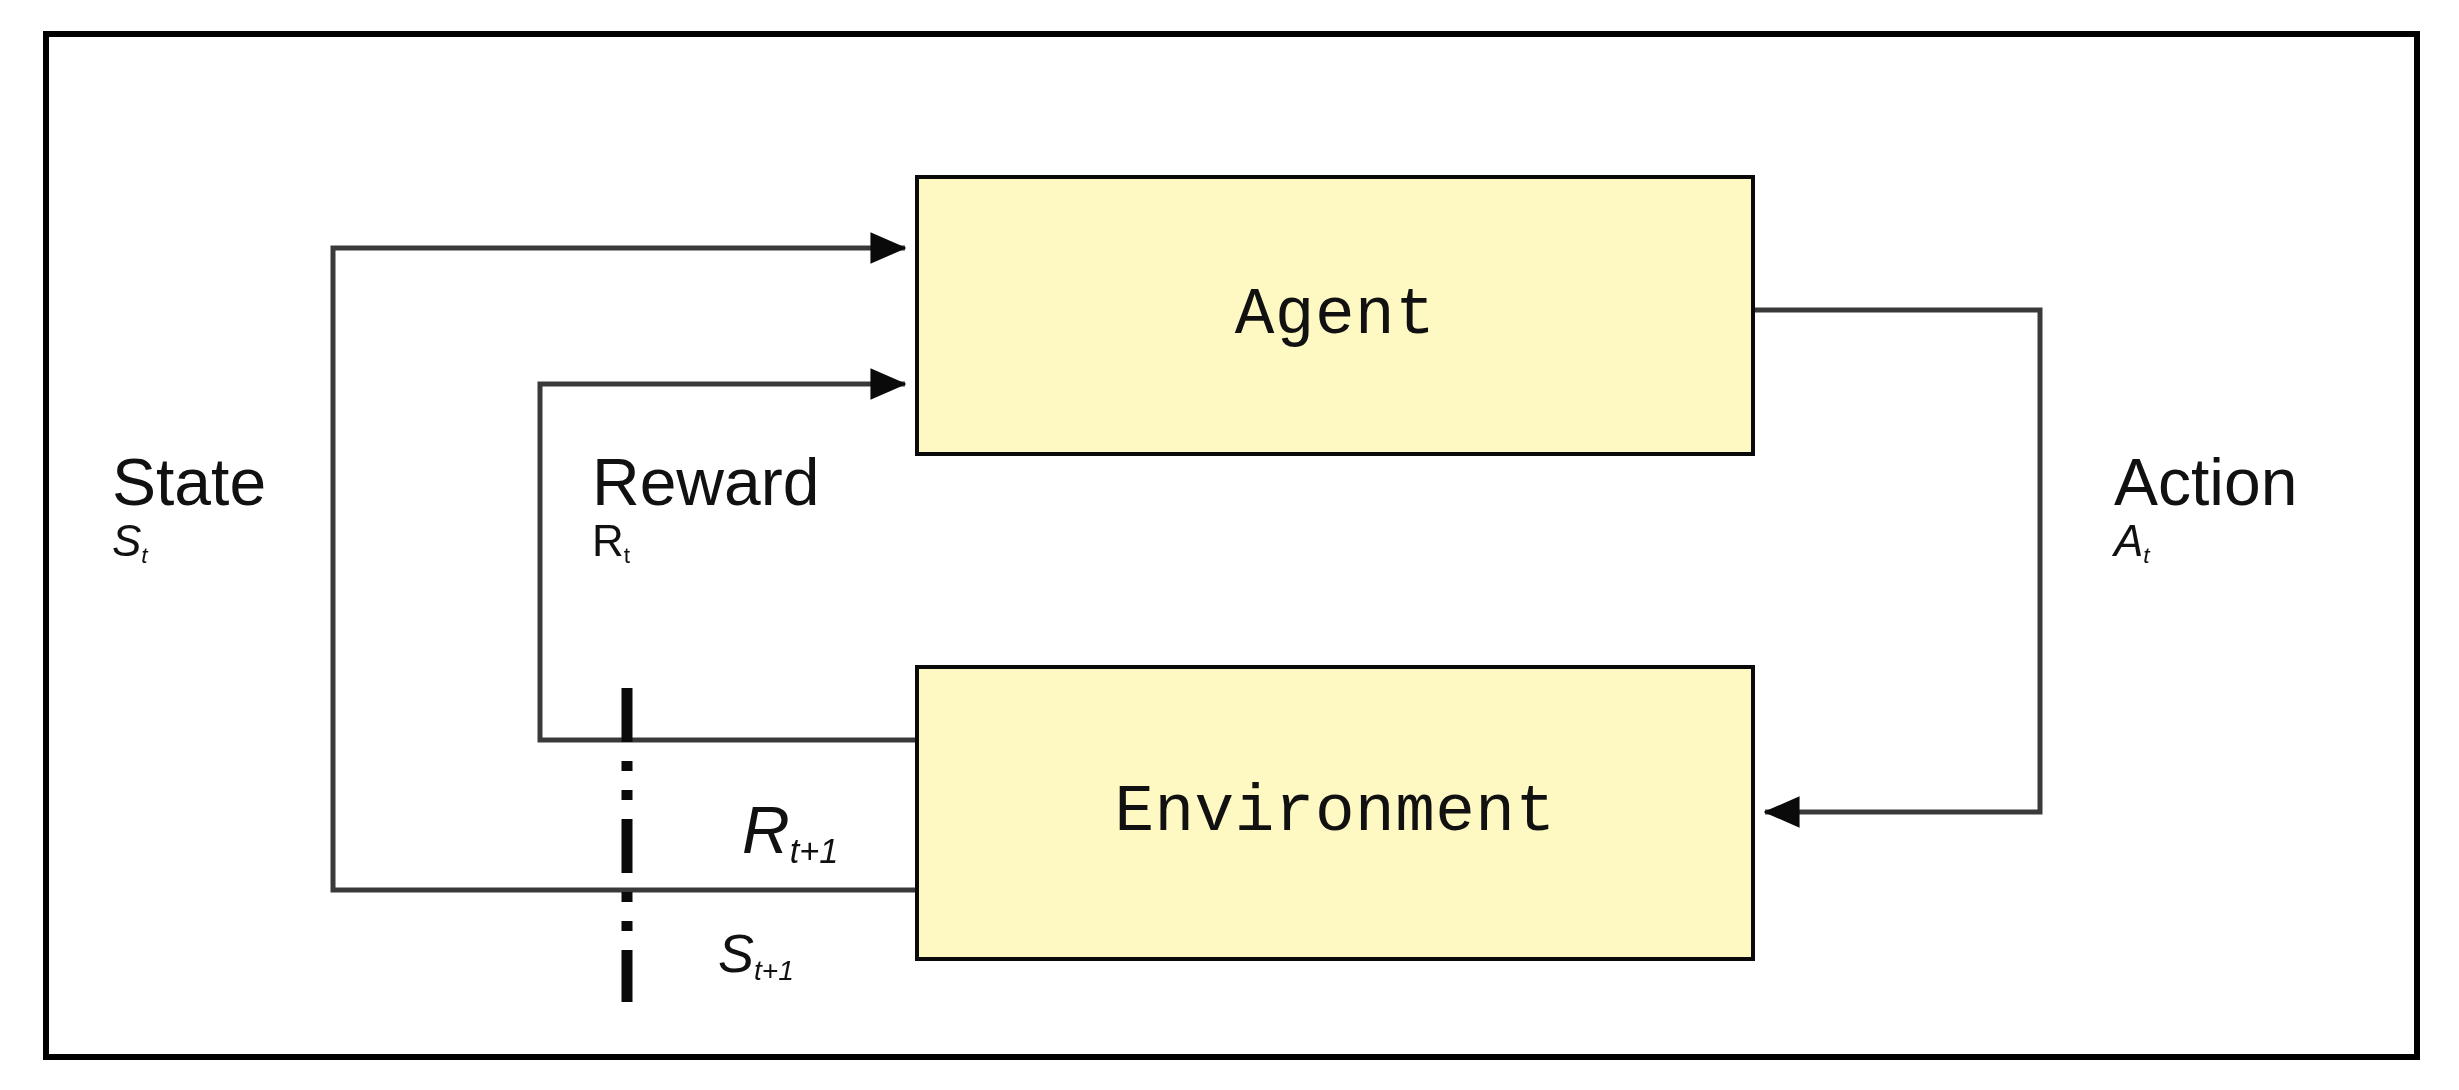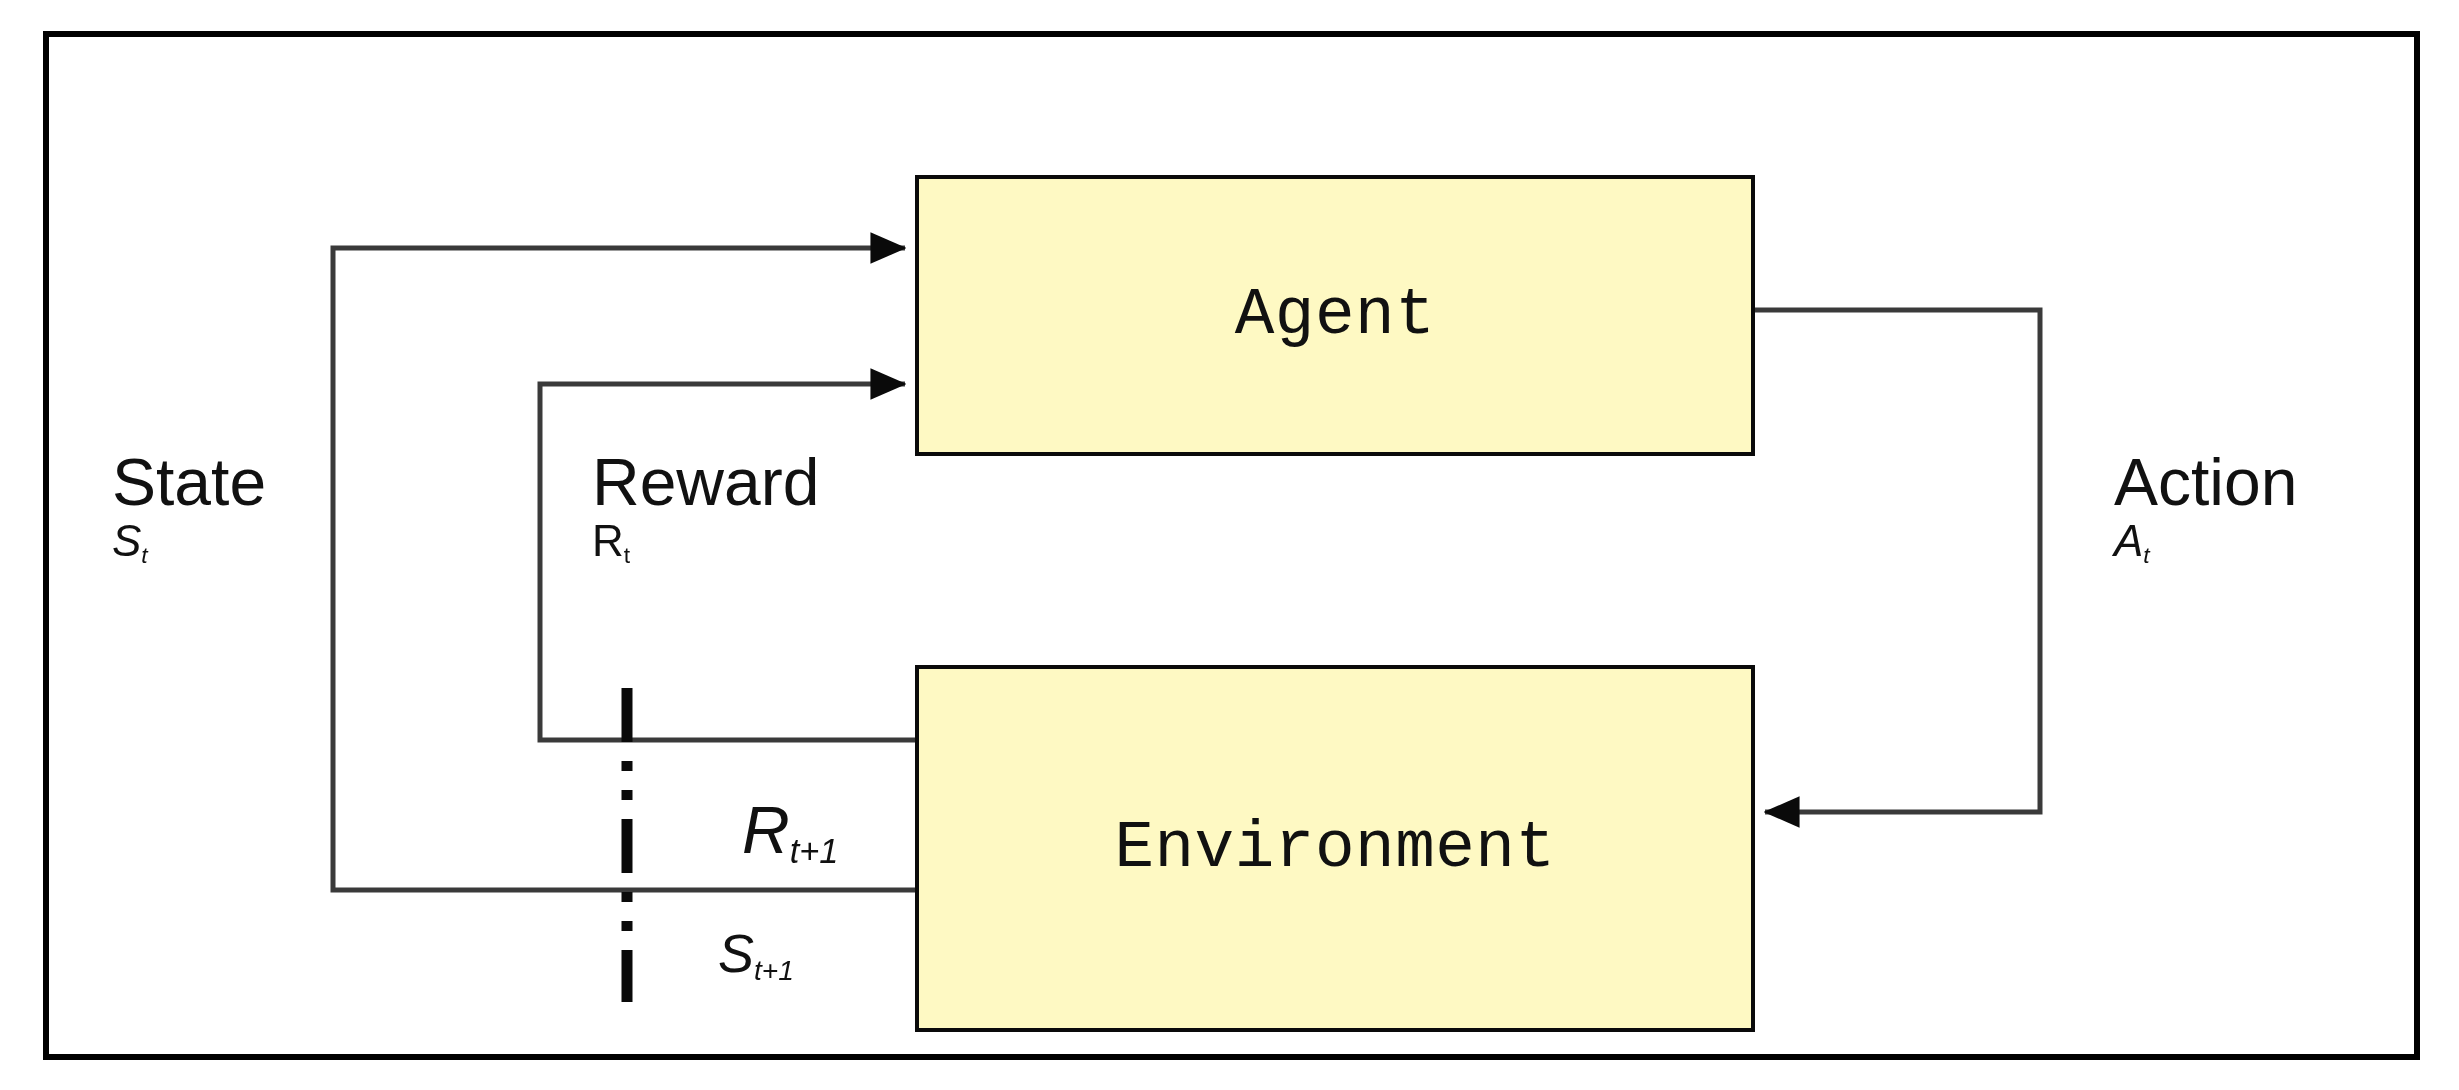--- a/index.html
+++ b/index.html
@@ -52,21 +52,21 @@
   #agent-box {
     left: 915px;
     top: 175px;
     width: 840px;
     height: 281px;
   }
   #environment-box {
     left: 915px;
     top: 665px;
     width: 840px;
-    height: 367px;
+    height: 296px;
   }
   .edge-label {
     position: absolute;
     color: #111111;
     white-space: nowrap;
     line-height: 1.06;
   }
   .edge-label .word {
     display: block;
     font-size: 66px;

